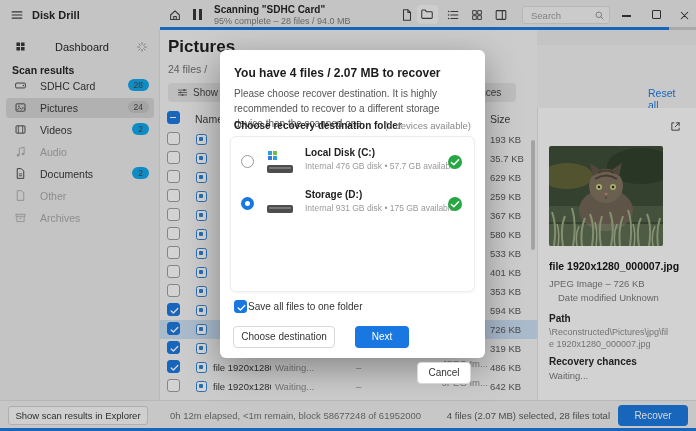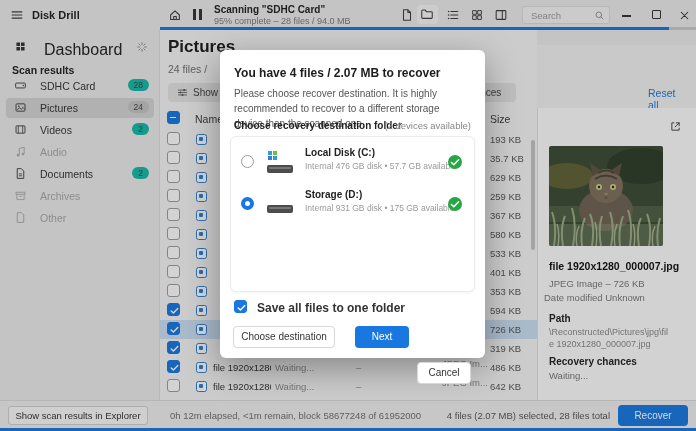--- a/index.html
+++ b/index.html
@@ -24,31 +24,31 @@
   .winbtn{position:absolute;top:8px;width:14px;height:14px;color:#333;}
   .minbar{position:absolute;left:2px;top:7px;width:9px;height:1.5px;background:#333;}
   .maxbox{position:absolute;left:2px;top:2px;width:9px;height:9px;border:1.2px solid #333;border-radius:1px;}
   .ptrack{position:absolute;left:160px;top:27px;width:536px;height:3px;background:#c9c9c9;}
   .pfill{position:absolute;left:0;top:0;height:3px;background:#1877e0;}
 
   
   .sidebar{position:absolute;left:0;top:30px;width:160px;height:370px;background:#e9e9e9;border-right:1px solid #dcdcdc;}
   .dashrow{position:absolute;left:6px;top:6px;width:148px;height:22px;border-radius:4px;}
   .dashrow .sico{position:absolute;left:8px;top:4px;color:#333;}
-  .dashrow .slabel{position:absolute;left:38px;top:5px;font-size:16px;color:#222;}
+  .dashrow .slabel{position:absolute;left:49px;top:5px;font-size:11px;color:#222;}
   .spin{position:absolute;right:6px;top:5px;color:#8a8a8a;}
   .section{position:absolute;left:12px;top:34px;font-size:10.5px;font-weight:bold;color:#222;}
   .sitems{position:absolute;left:6px;top:46px;width:148px;}
   .sitem{position:relative;height:20px;margin-bottom:2px;border-radius:4px;}
   .sitem.selected{background:#d2d2d2;}
   .sitem .sico{position:absolute;left:8px;top:3px;color:#444;}
   .sitem .slabel{position:absolute;left:34px;top:4px;font-size:10.5px;color:#333;}
   .sitem.disabled .slabel{color:#a6a6a6;}
   .sitem.disabled .sico{color:#ababab;}
-  .sbadge{position:absolute;right:5px;top:3px;min-width:10px;padding:1px 6px;background:#14b8a6;
+  .sbadge{position:absolute;right:5px;top:3px;min-width:10px;padding:1px 6px;background:#0ea5e9;
           border-radius:9px;font-size:8.5px;color:#444;text-align:center;}
   .sitem.selected .sbadge{background:#c2c2c2;}
   .sbadge:empty{display:none;}
 
   
   .main{position:absolute;left:160px;top:30px;width:377px;height:370px;background:#f3f3f3;}
   .h1{position:absolute;left:8px;top:7px;font-size:17px;font-weight:bold;color:#1b1b1b;}
   .sub{position:absolute;left:8px;top:33px;font-size:10.5px;color:#6e6e6e;}
   .chip{position:absolute;top:53px;height:19px;background:#e2e2e2;border-radius:4px;
         font-size:10px;color:#444;line-height:19px;padding:0 9px;white-space:nowrap;}
@@ -79,21 +79,21 @@
   .c-type{position:absolute;left:282px;top:0;width:46px;font-size:9.5px;color:#8a8a8a;white-space:nowrap;overflow:hidden;}
   .c-size{position:absolute;left:330px;top:4px;font-size:9.5px;color:#555;}
   .vscroll{position:absolute;left:371px;top:110px;width:4px;height:110px;background:#c2c2c2;border-radius:2px;}
 
   
   .preview{position:absolute;left:537px;top:108px;width:159px;height:323px;background:#fafafa;border-left:1px solid #e0e0e0;}
   .openico{position:absolute;right:14px;top:12px;color:#444;}
   .catimg{position:absolute;left:11px;top:38px;width:114px;height:100px;border-radius:2px;overflow:hidden;}
   .pvname{position:absolute;left:11px;top:152px;width:142px;font-size:10.5px;font-weight:bold;color:#111;}
   .pvmeta{position:absolute;left:11px;top:170px;font-size:9.5px;color:#777;}
-  .pvmod{position:absolute;left:6px;top:184px;font-size:9.5px;color:#777;}
+  .pvmod{position:absolute;left:20px;top:184px;font-size:9.5px;color:#777;}
   .pvplabel{position:absolute;left:11px;top:205px;font-size:10px;font-weight:bold;color:#222;}
   .pvpath{position:absolute;left:11px;top:218px;width:122px;font-size:9px;color:#888;line-height:1.35;word-break:break-all;}
   .pvclabel{position:absolute;left:11px;top:248px;font-size:10px;font-weight:bold;color:#222;}
   .pvwait{position:absolute;left:11px;top:262px;font-size:9.5px;color:#777;}
 
   
   .statusbar{position:absolute;left:0;top:400px;width:696px;height:28px;background:#ededed;border-top:1px solid #dadada;}
   .sbtn{position:absolute;left:8px;top:5px;width:140px;height:19px;background:#f7f7f7;border:1px solid #cfcfcf;
         border-radius:3px;font-size:9.5px;color:#333;text-align:center;line-height:17px;}
   .sstat{position:absolute;left:170px;top:9px;font-size:9.5px;color:#6e6e6e;white-space:nowrap;}
@@ -125,21 +125,21 @@
   .winlogo i:nth-child(2){left:5px;top:0;background:#6fc040;}
   .winlogo i:nth-child(3){left:0;top:5px;background:#3a7ad9;}
   .winlogo i:nth-child(4){left:5px;top:5px;background:#2b9fe6;}
   .devicon.win .drivebar{bottom:0;}
   .devname{position:absolute;left:74px;top:2px;font-size:10px;font-weight:bold;color:#222;white-space:nowrap;}
   .devdet{position:absolute;left:74px;top:16px;font-size:8.5px;color:#999;white-space:nowrap;}
   .okbadge{position:absolute;right:12px;top:10px;width:14px;height:14px;background:#27a744;border-radius:50%;color:#fff;}
   .okbadge svg{position:absolute;left:1px;top:1px;}
   .mcheckrow{position:absolute;left:14px;top:250px;height:14px;}
   .mcheckrow .cb{left:0;top:0;}
-  .mchecklabel{position:absolute;left:23px;top:1px;font-size:12px;color:#333;white-space:nowrap;font-weight:bold;}
+  .mchecklabel{position:absolute;left:14px;top:1px;font-size:10px;color:#333;white-space:nowrap;}
   .mbtn{position:absolute;top:276px;height:22px;border-radius:4px;font-size:10px;text-align:center;line-height:22px;}
   .mbtn.light{background:#fff;border:1px solid #d8d8d8;color:#333;line-height:20px;}
   .mbtn.blue{background:#1877e0;color:#fff;}
   .btn-choose{left:13px;width:102px;}
   .btn-next{left:135px;width:54px;}
   .btn-cancel{left:197px;width:54px;margin-top:36px;}
 </style>
 </head>
 <body>
 
@@ -327,30 +327,30 @@
         </div>
         <div class="sitem">
           <svg class="sico" width="13" height="13">
             <use href="#i-document"></use>
           </svg>
           <span class="slabel">Documents</span>
           <span class="sbadge">2</span>
         </div>
         <div class="sitem disabled">
           <svg class="sico" width="13" height="13">
-            <use href="#i-archive"></use>
-          </svg>
-          <span class="slabel">Archives</span>
+            <use href="#i-other"></use>
+          </svg>
+          <span class="slabel">Other</span>
 
         </div>
         <div class="sitem disabled">
           <svg class="sico" width="13" height="13">
-            <use href="#i-other"></use>
-          </svg>
-          <span class="slabel">Other</span>
+            <use href="#i-archive"></use>
+          </svg>
+          <span class="slabel">Archives</span>
 
         </div>
       </div>
   </div>
 
   <div class="main">
     <div class="h1">Pictures</div>
     <div class="sub">24 files /</div>
 
     <div class="chip" style="left:8px">

